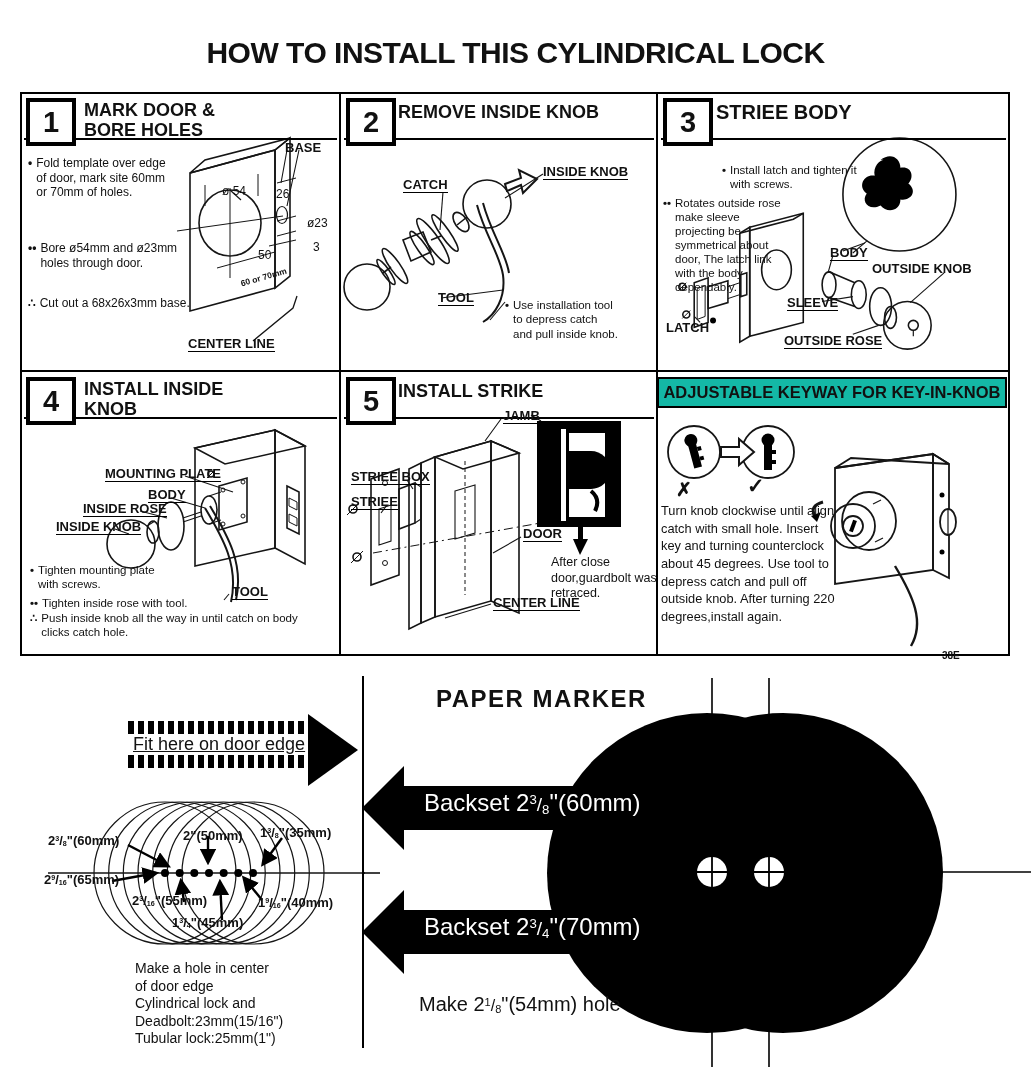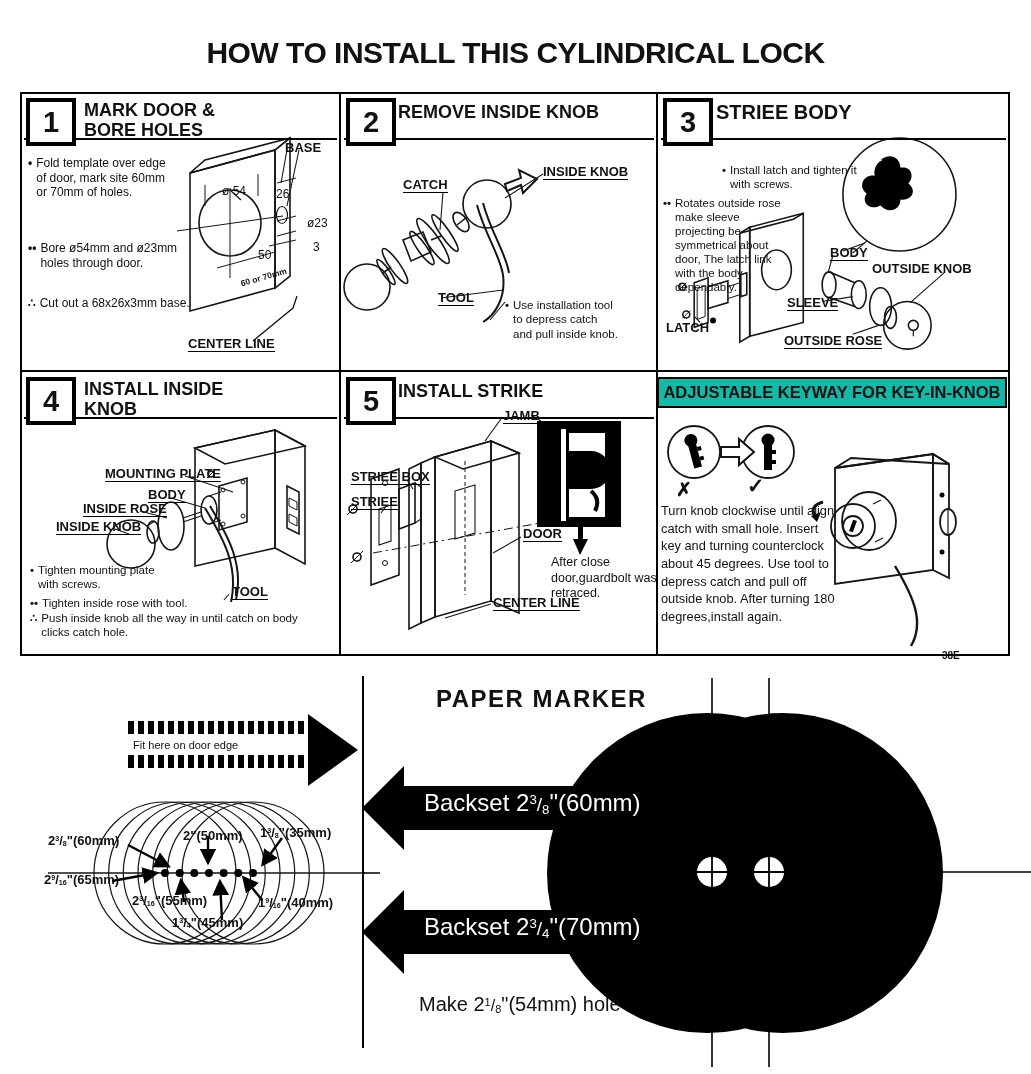--- a/index.html
+++ b/index.html
@@ -21,21 +21,21 @@
   svg{position:absolute;overflow:visible;}
   .note{position:absolute;font-size:11.5px;line-height:1.25;z-index:4;}
   .bar6{position:absolute;border:2.5px solid #000;display:flex;align-items:center;justify-content:center;
         font-weight:bold;font-size:16.5px;background:#14b8a6;z-index:3;white-space:nowrap;}
   .mark{position:absolute;font-weight:bold;z-index:4;}
   .kbtext{position:absolute;font-size:12.8px;line-height:1.38;z-index:4;}
   .sheet{position:absolute;font-size:10px;font-weight:bold;}
   .pmtitle{position:absolute;font-size:24px;font-weight:bold;letter-spacing:1.5px;z-index:4;}
   .fitband{position:absolute;left:128px;top:721px;width:182px;z-index:4;}
   .fb-str{height:13px;background:repeating-linear-gradient(90deg,#000 0 6px,#fff 6px 10px);}
-  .fb-mid{height:21px;display:flex;align-items:center;padding-left:5px;font-size:11px;white-space:nowrap;}
+  .fb-mid{height:21px;display:flex;align-items:center;padding-left:5px;font-size:18px;white-space:nowrap;text-decoration:underline;}
   .awtxt{position:absolute;color:#fff;font-size:24px;white-space:nowrap;z-index:5;}
   .awtxt sup,.bsl sup{font-size:55%;vertical-align:0.5em;}
   .awtxt sub,.bsl sub{font-size:55%;vertical-align:-0.2em;}
   .fsl{font-size:80%;}
   .bsl{position:absolute;font-size:13px;font-weight:bold;white-space:nowrap;z-index:5;}
   .holenote{position:absolute;font-size:20px;white-space:nowrap;z-index:5;}
   .edgenote{position:absolute;font-size:14px;line-height:1.25;z-index:5;}
   .tiny{font-size:8.5px;}
 </style>
 </head>
@@ -331,21 +331,21 @@
       <circle cx="285" cy="95" r="2.5" fill="#000" stroke="none"></circle>
       <circle cx="285" cy="152" r="2.5" fill="#000" stroke="none"></circle>
       <ellipse cx="291" cy="122" rx="8" ry="13" fill="#fff"></ellipse>
       <path d="M291,109 L291,135" stroke-width="1.2"></path>
       <path d="M238,166 C256,196 268,222 254,246" stroke-width="2.4"></path>
     </g>
   </svg>
 
   <div class="mark" style="left:676px;top:478px;font-size:19px;">✗</div>
   <div class="mark" style="left:747px;top:474px;font-size:21px;">✓</div>
-  <div class="kbtext" style="left:661px;top:502px;width:180px;">Turn knob clockwise until align catch with small hole. Insert key and turning counterclock about 45 degrees. Use tool to depress catch and pull off outside knob. After turning 180 degrees,install again.</div>
+  <div class="kbtext" style="left:661px;top:502px;width:180px;">Turn knob clockwise until align catch with small hole. Insert key and turning counterclock about 45 degrees. Use tool to depress catch and pull off outside knob. After turning 220 degrees,install again.</div>
 
   <div class="sheet" style="left:942px;top:650px;">38E</div>
 
   <svg style="left:0;top:670px;" width="365" height="404" viewBox="0 0 365 404">
     <defs>
       <marker id="ah" viewBox="0 0 10 10" refX="8" refY="5" markerWidth="7" markerHeight="7" orient="auto">
         <path d="M0,0 L10,5 L0,10 Z" fill="#000"></path>
       </marker>
     </defs>
     <polygon points="308,44 308,116 358,80" fill="#000"></polygon>
@@ -424,14 +424,21 @@
     <span>2</span><span>"(50mm)</span></div>
   <div class="bsl" style="left:260px;top:825px;">
     <span>1</span><sup>3</sup>/<sub>8</sub><span>"(35mm)</span></div>
   <div class="bsl" style="left:132px;top:893px;">
     <span>2</span><sup>3</sup>/<sub>16</sub><span>"(55mm)</span></div>
   <div class="bsl" style="left:258px;top:895px;">
     <span>1</span><sup>9</sup>/<sub>16</sub><span>"(40mm)</span></div>
   <div class="bsl" style="left:172px;top:915px;">
     <span>1</span><sup>3</sup>/<sub>4</sub><span>"(45mm)</span></div>
 
+  <div class="edgenote" style="left:135px;top:960px;">
+    <div>Make a hole in center</div>
+    <div>of door edge</div>
+    <div>Cylindrical lock and</div>
+    <div>Deadbolt:23mm(15/16")</div>
+    <div>Tubular lock:25mm(1")</div>
+  </div>
 
 </div>
 
 </body></html>

